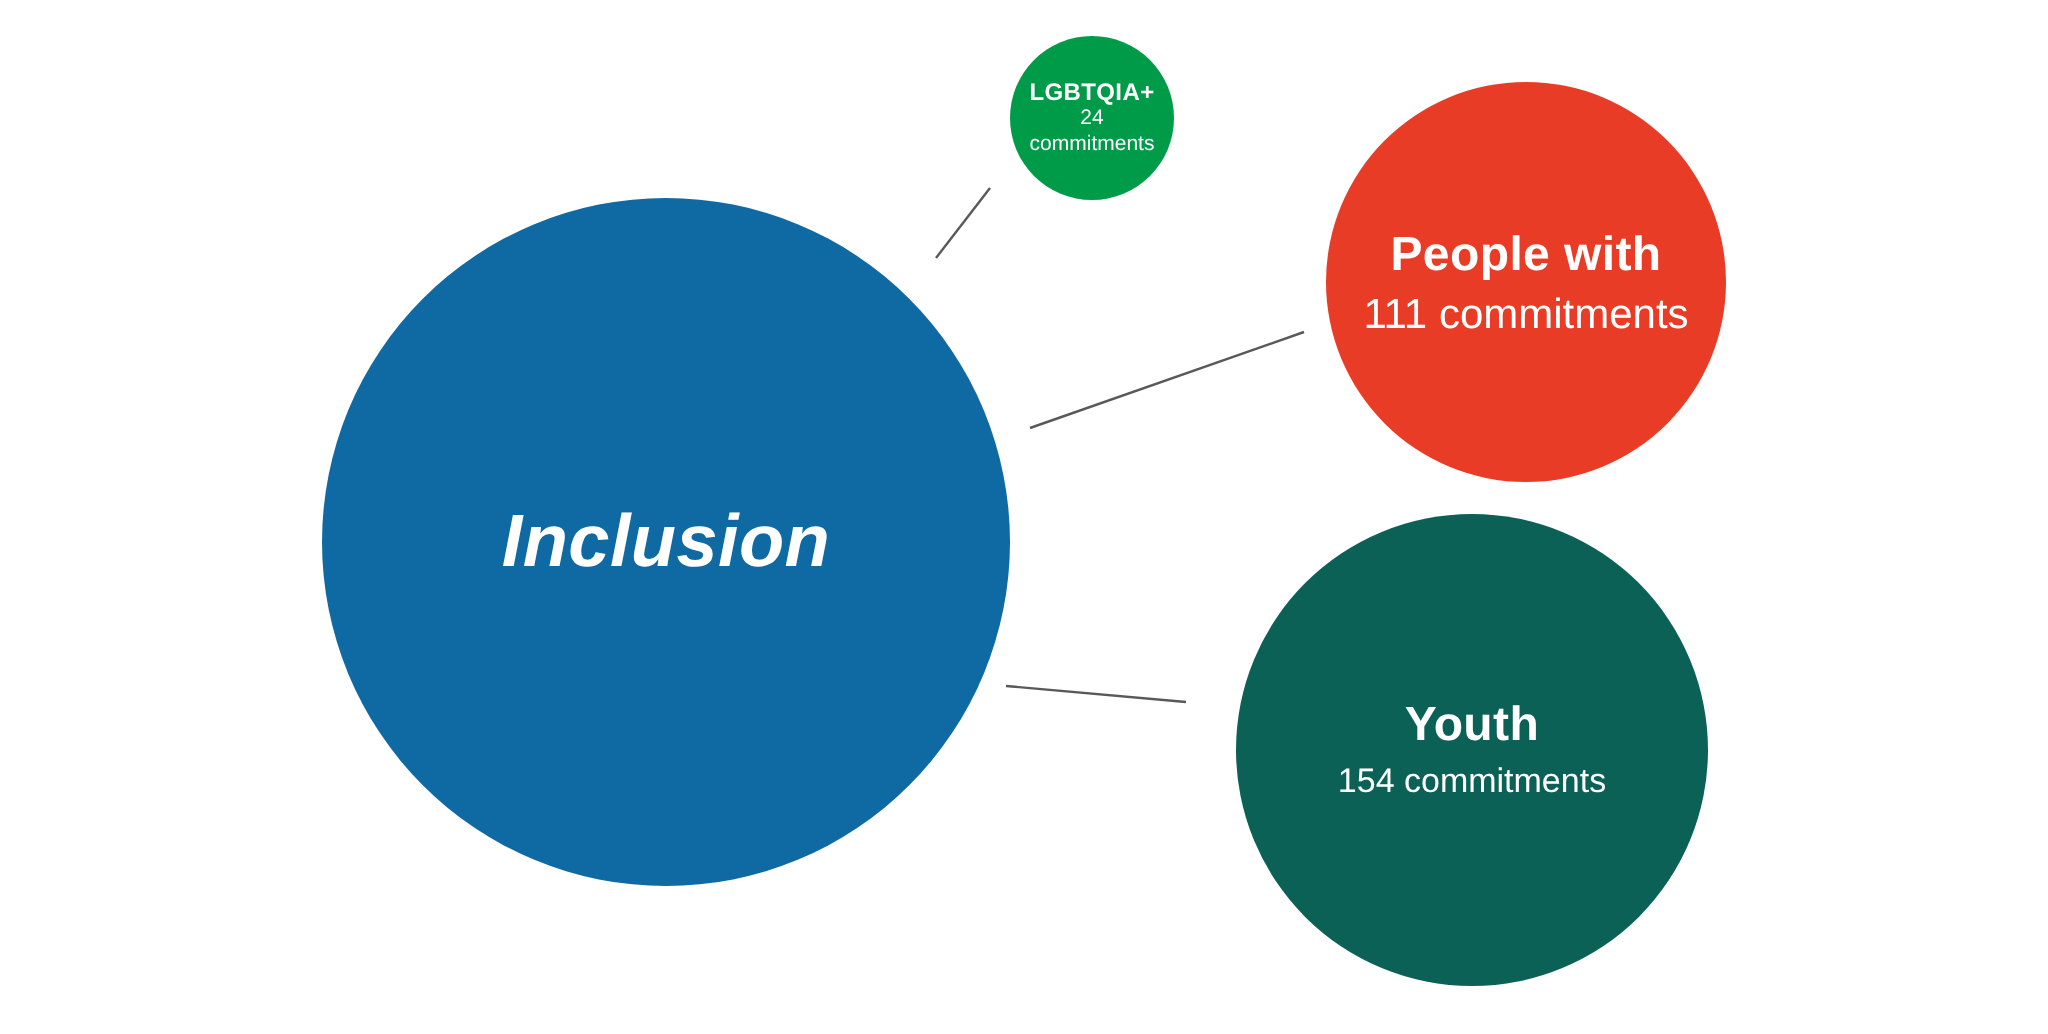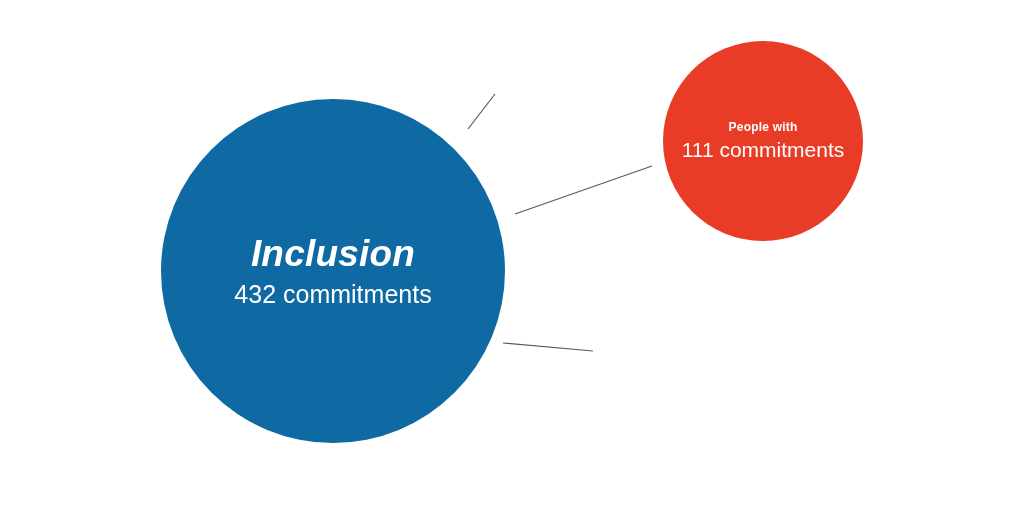--- a/index.html
+++ b/index.html
@@ -37,46 +37,56 @@
   }
   .bubble .label { font-weight: bold; letter-spacing: 0.2px; }
   .bubble .sub   { font-weight: normal; }
 
   .bubble-inclusion .label { font-size: 37px; line-height: 1.15; font-style: italic; }
   .bubble-inclusion .sub   { font-size: 25px; margin-top: 4px; }
 
   .bubble-lgbtqia .label { font-size: 12px; line-height: 1.2; }
   .bubble-lgbtqia .sub   { font-size: 10.5px; line-height: 1.25; }
 
-  .bubble-pwd .label { font-size: 12px; line-height: 1.25; }
+  .bubble-pwd .label { font-size: 24px; line-height: 1.25; }
   .bubble-pwd .sub   { font-size: 21px; margin-top: 3px; }
 
   .bubble-youth .label { font-size: 24px; line-height: 1.15; }
   .bubble-youth .sub   { font-size: 17px; margin-top: 4px; }
 
   .two-line span { display: block; }
 </style>
 </head>
 <body style="background: rgb(255, 255, 255);">
 
 <div class="stage">
 
   <svg class="lines" width="1024" height="517" viewBox="0 0 1024 517">
       <line x1="468" y1="129" x2="495" y2="94" stroke="#595959" stroke-width="1.2"></line>
       <line x1="515" y1="214" x2="652" y2="166" stroke="#595959" stroke-width="1.2"></line>
       <line x1="503" y1="343" x2="593" y2="351" stroke="#595959" stroke-width="1.2"></line>
     </svg>
 
   <div class="bubble bubble-inclusion" style="left: 161px; top: 99px; width: 344px; height: 344px; background: rgb(15, 106, 163);">
     <div class="label">Inclusion</div>
-    <div class="sub">432 commitments</div>
   </div>
 
+  <div class="bubble bubble-lgbtqia" style="left: 505px; top: 18px; width: 82px; height: 82px; background: rgb(0, 155, 72);">
+    <div class="label">LGBTQIA+</div>
+    <div class="sub two-line">
+      <span>24</span>
+      <span>commitments</span>
+    </div>
+  </div>
 
   <div class="bubble bubble-pwd" style="left: 663px; top: 41px; width: 200px; height: 200px; background: rgb(232, 60, 38);">
     <div class="label two-line">
       <span>People with</span>
     </div>
     <div class="sub">111 commitments</div>
   </div>
 
+  <div class="bubble bubble-youth" style="left: 618px; top: 257px; width: 236px; height: 236px; background: rgb(12, 97, 86);">
+    <div class="label">Youth</div>
+    <div class="sub">154 commitments</div>
+  </div>
 
 </div>
 
 </body></html>

